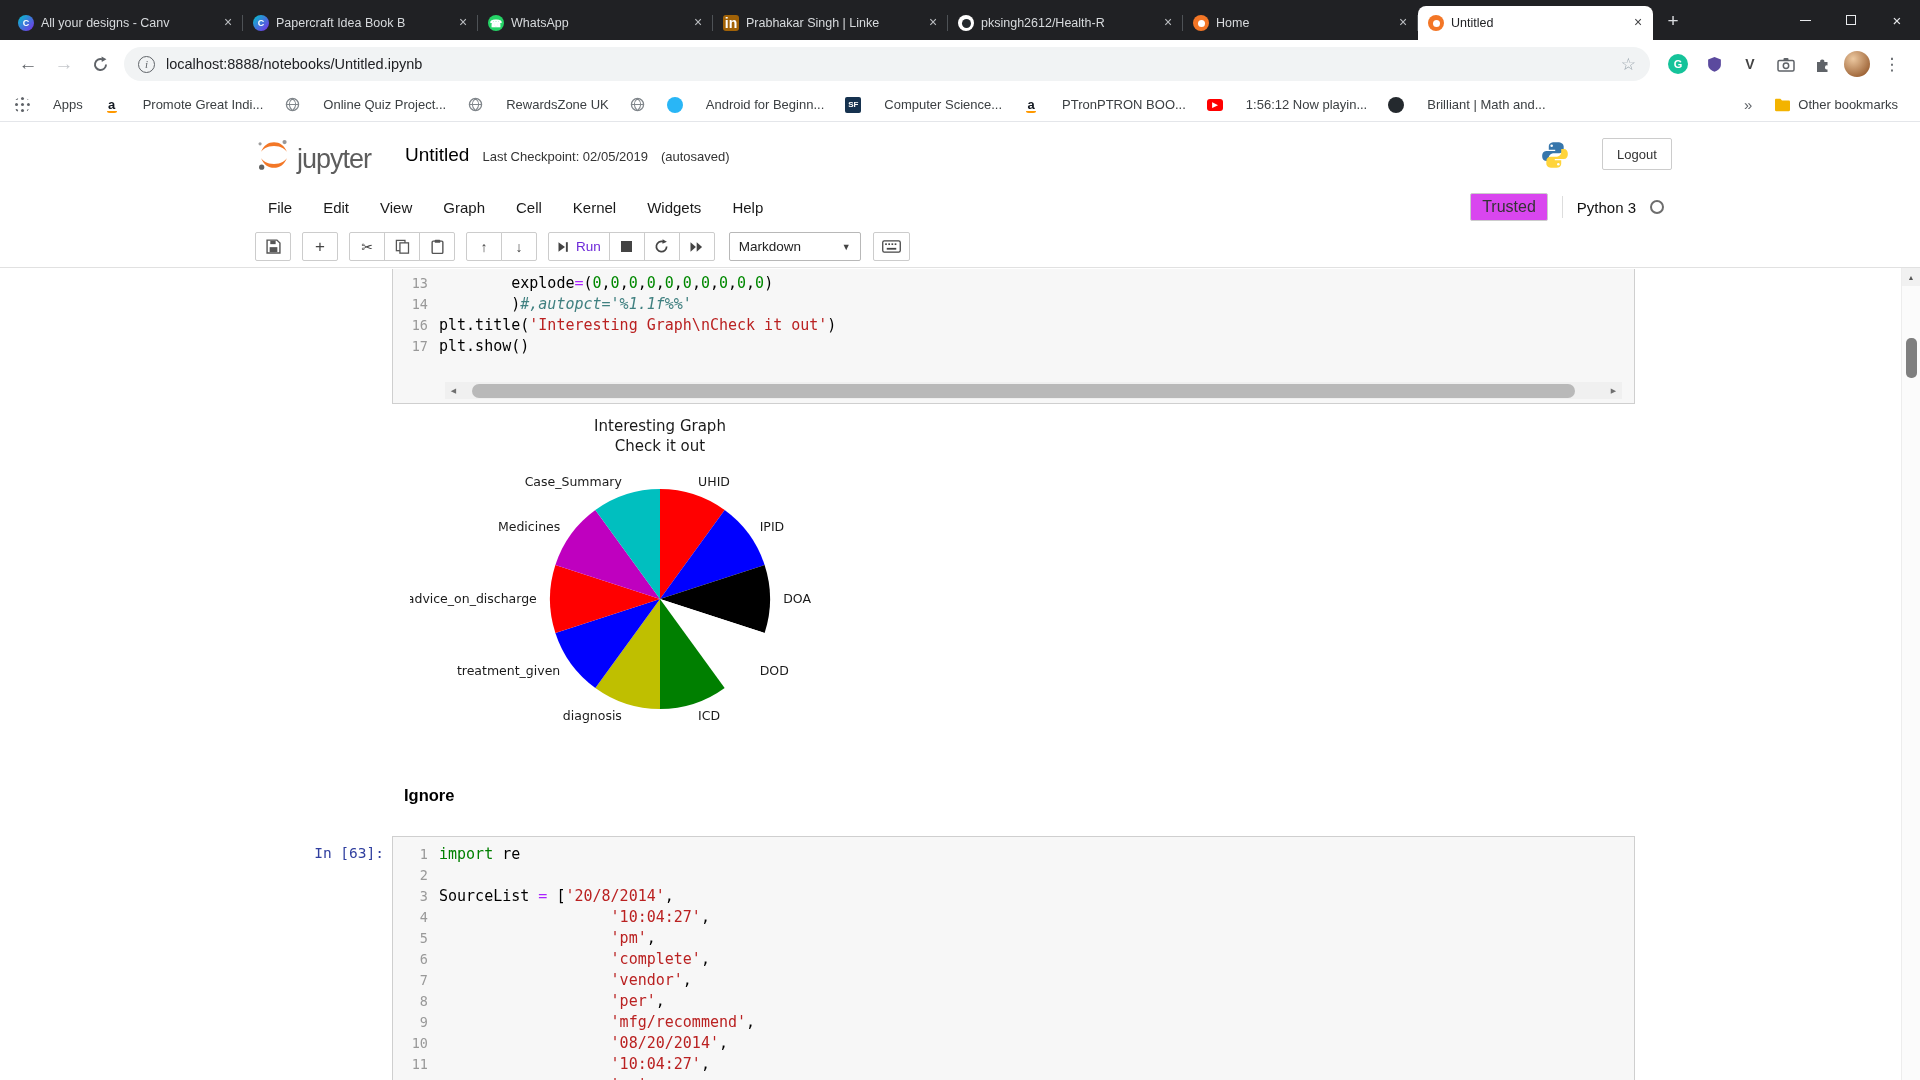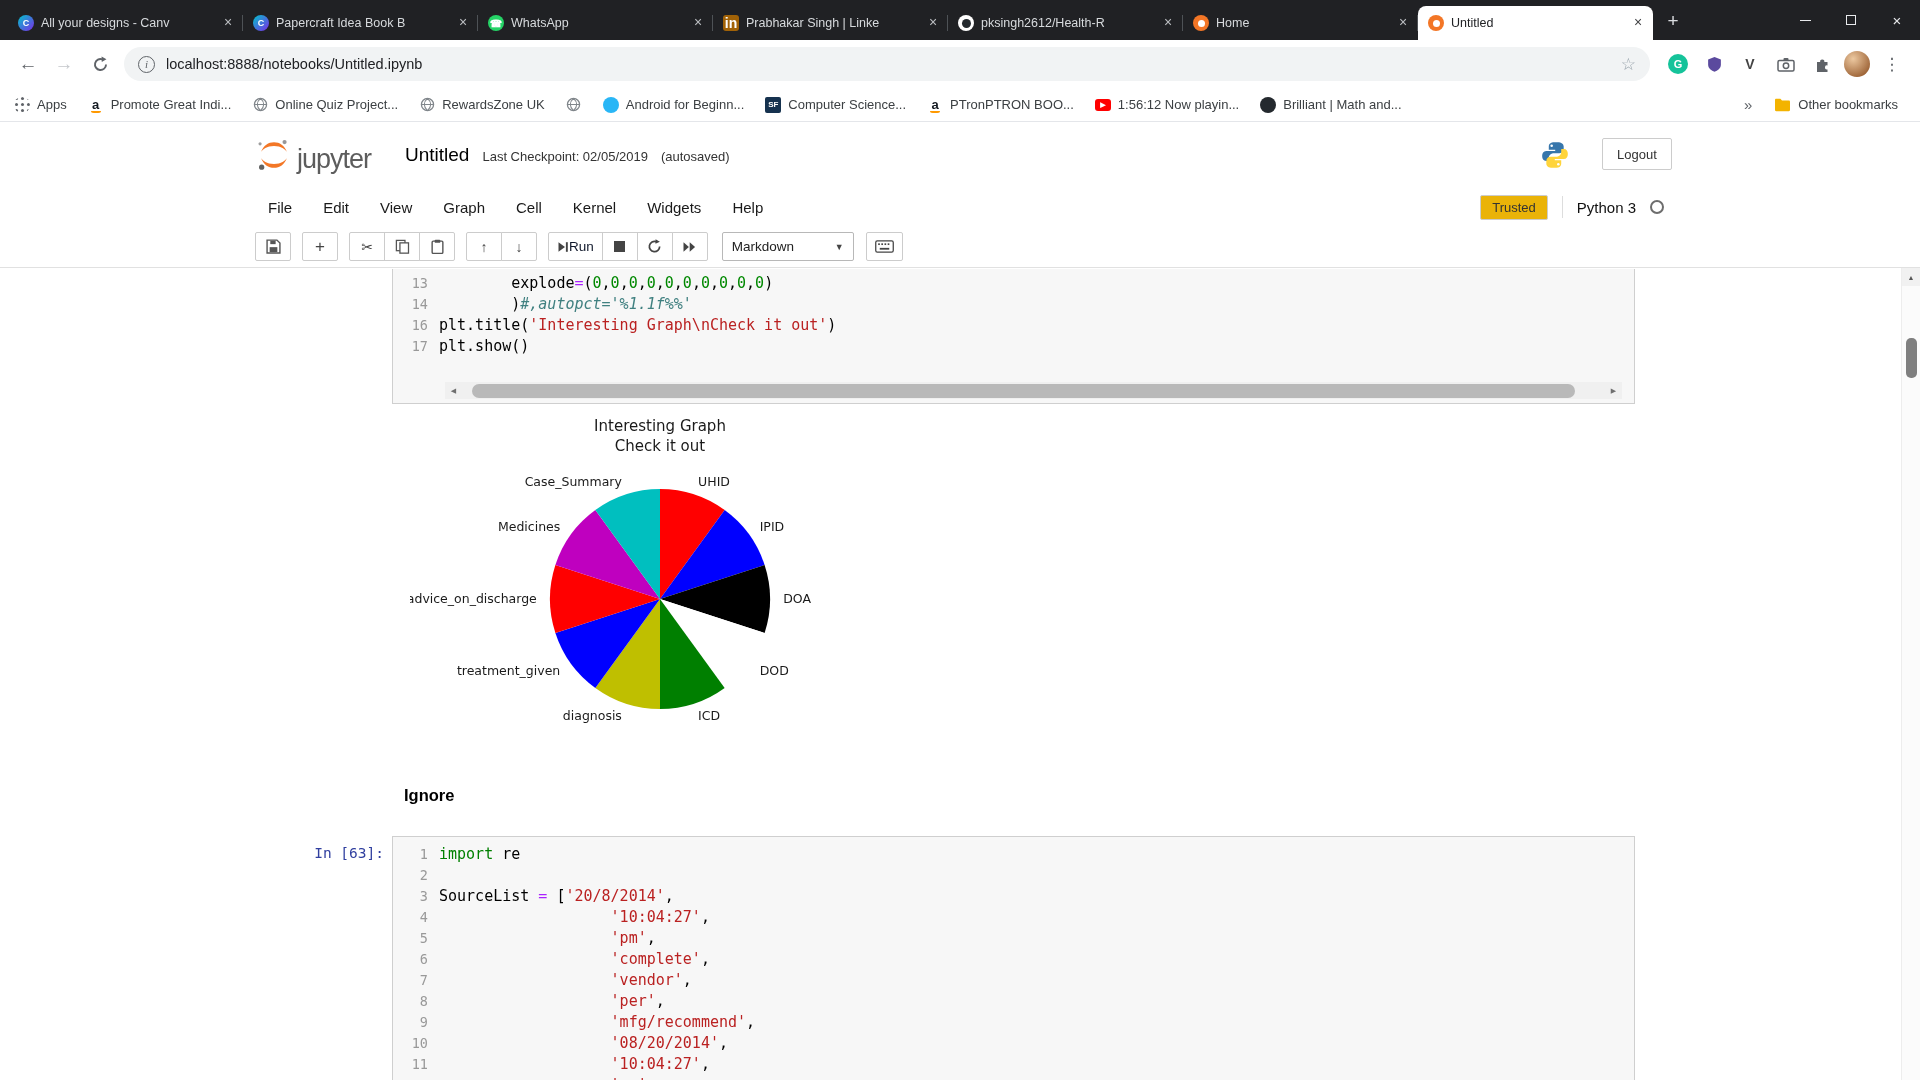--- a/index.html
+++ b/index.html
@@ -45,53 +45,53 @@
   .info-badge{width:17px;height:17px;border:1.5px solid #5f6368;border-radius:50%;color:#5f6368;font-size:11px;line-height:14px;text-align:center;font-family:"Liberation Serif",serif;font-style:italic;flex:0 0 17px}
   #url{font-size:14.5px;color:#202124;margin-left:11px;flex:1;white-space:nowrap;overflow:hidden}
   .ob-star{color:#9aa5ad;font-size:17px;flex:0 0 auto}
   .exi{width:30px;height:30px;display:flex;align-items:center;justify-content:center;margin:0 3px;color:#5f6368}
   .exi-circle{width:20px;height:20px;border-radius:50%;display:flex;align-items:center;justify-content:center;color:#fff;font-size:11px;font-weight:bold}
   #avatar{width:26px;height:26px;border-radius:50%;background:radial-gradient(circle at 35% 30%,#ecc8a0,#a0673a 75%);margin:0 4px}
   .kebab{font-size:17px;color:#5f6368}
 
   
   #bookmarksbar{position:absolute;top:88px;left:0;right:0;height:34px;background:#fff;border-bottom:1px solid #e4e6ea;display:flex;align-items:center;padding:0 14px;font-size:13px;color:#3c4043}
-  .bm{display:flex;align-items:center;gap:7px;margin-right:21px;white-space:nowrap}
+  .bm{display:flex;align-items:center;gap:23px;margin-right:21px;white-space:nowrap}
   .bm .fav{flex:0 0 16px}
   #bm-overflow{margin-left:auto;color:#5f6368;font-size:15px;margin-right:22px}
   #other-bookmarks{display:flex;align-items:center;gap:7px;margin-right:8px;white-space:nowrap}
 
   
   #nb-header{position:absolute;top:122px;left:0;right:0;height:66px;background:#fff}
   #nb-logo{position:absolute;left:255px;top:14px;display:flex;align-items:flex-end;gap:4px}
   #nb-logo-text{font-size:27px;color:#5d5d5d;letter-spacing:-1px;line-height:30px}
   #nb-titlebox{position:absolute;left:405px;top:22px;display:flex;align-items:baseline;gap:13px}
   #nb-title{font-size:19px;color:#000}
   #nb-checkpoint,#nb-autosaved{font-size:13px;color:#333}
   #python-biglogo{position:absolute;left:1540px;top:18px}
   #logout-btn{position:absolute;left:1602px;top:16px;height:32px;padding:0 14px;border:1px solid #ccc;border-radius:2px;background:#fff;font-size:13px;color:#333;display:flex;align-items:center}
 
   
   #nb-menubar{position:absolute;top:188px;left:0;right:0;height:38px;display:flex;align-items:center;padding-left:268px;font-size:15px;color:#1a1a1a}
   .menu-item{margin-right:31px}
   #menubar-right{margin-left:auto;display:flex;align-items:center;margin-right:256px;gap:14px}
-  #trusted-btn{border:1px solid #ccc;border-radius:2px;padding:4px 11px;font-size:13px;color:#333;background:#eab308}
+  #trusted-btn{border:1px solid #ccc;border-radius:2px;padding:4px 11px;font-size:16px;color:#333;background:#d946ef}
   .kernel-sep{width:1px;height:22px;background:#ddd}
   #kernel-name{font-size:15px;color:#111}
   #kernel-ind{width:14px;height:14px;border:2px solid #6d6d6d;border-radius:50%}
 
   
   #nb-toolbar{position:absolute;top:226px;left:0;right:0;height:41px;display:flex;align-items:center;padding-left:255px}
   .tgroup{display:flex;margin-right:11px}
   .tbtn{height:29px;min-width:36px;background:#fff;border:1px solid #ccc;border-radius:2px;display:flex;align-items:center;justify-content:center;color:#444;font-size:14px;padding:0 8px}
   .tgroup .tbtn+.tbtn{margin-left:-1px;border-radius:0}
   .tgroup .tbtn:first-child{border-radius:2px 0 0 2px}
   .tgroup .tbtn:last-child{border-radius:0 2px 2px 0}
   .tgroup .tbtn:only-child{border-radius:2px}
-  #run-btn{font-size:13.5px;color:#0f172a}
+  #run-btn{gap:7px;font-size:13.5px;color:#6d28d9}
   .sq-stop{width:11px;height:11px;background:#444;display:block}
   #celltype-select{height:29px;width:132px;border:1px solid #b8b8b8;border-radius:2px;background:#fff;display:flex;align-items:center;justify-content:space-between;padding:0 9px;font-size:13.5px;color:#222;margin-left:3px}
   #celltype-select .car{font-size:9px;color:#444}
   #kbd-btn{margin-left:12px}
 
   
   #nb-content{position:absolute;top:267px;left:0;right:0;bottom:0;background:#fff;border-top:1px solid #e1e1e1}
 
   .cm-box{position:absolute;left:392px;width:1243px;background:#f7f7f7;border:1px solid #cfcfcf}
   #cell-top-box{top:1px;height:135px;border-top:none;padding-top:4px}

